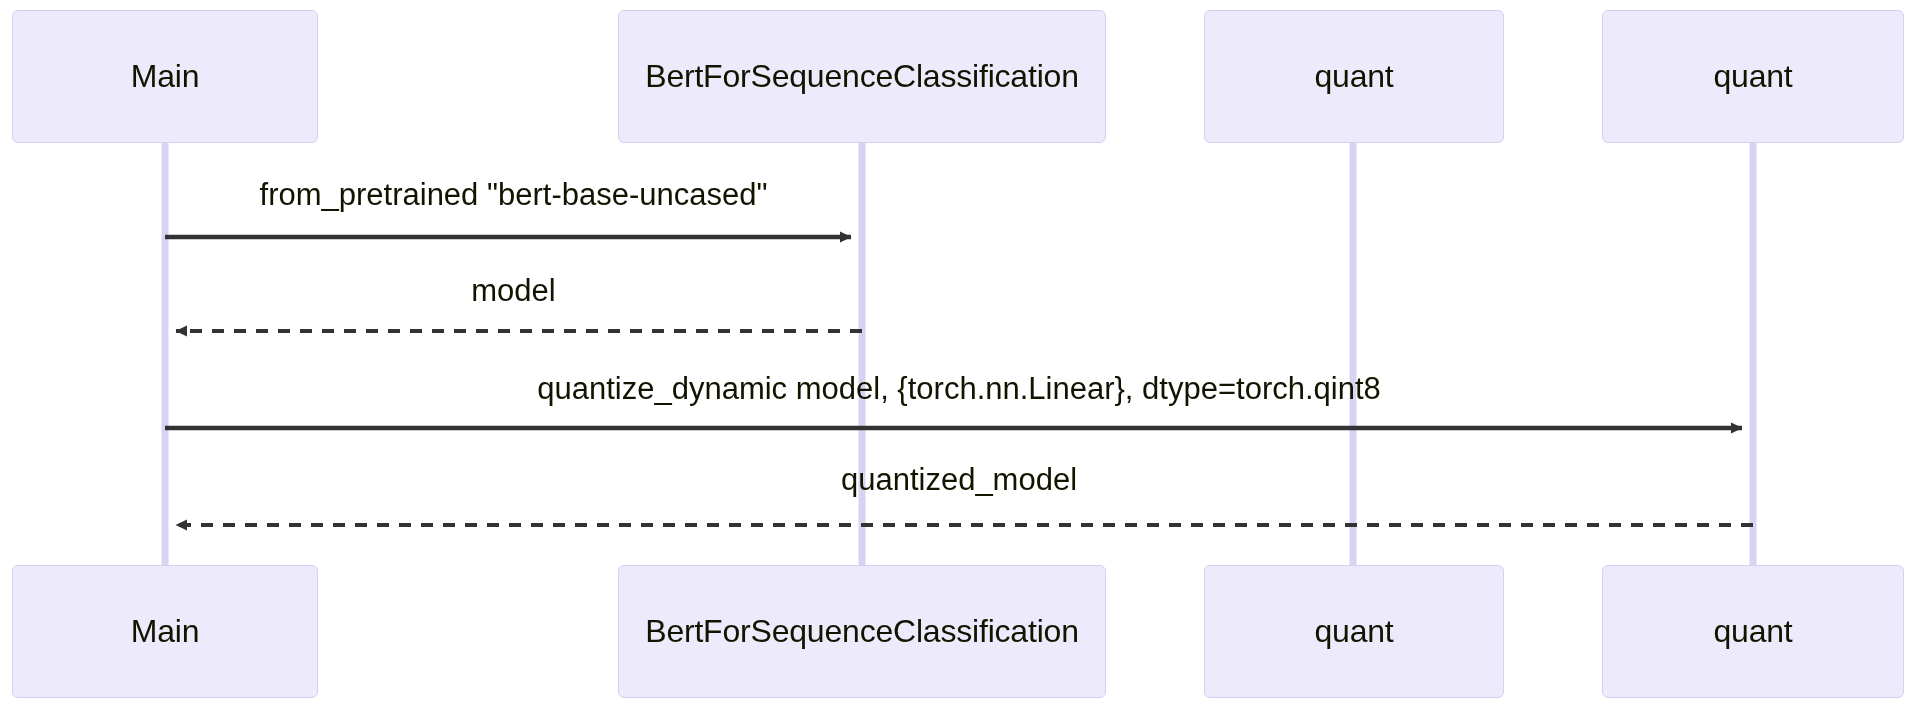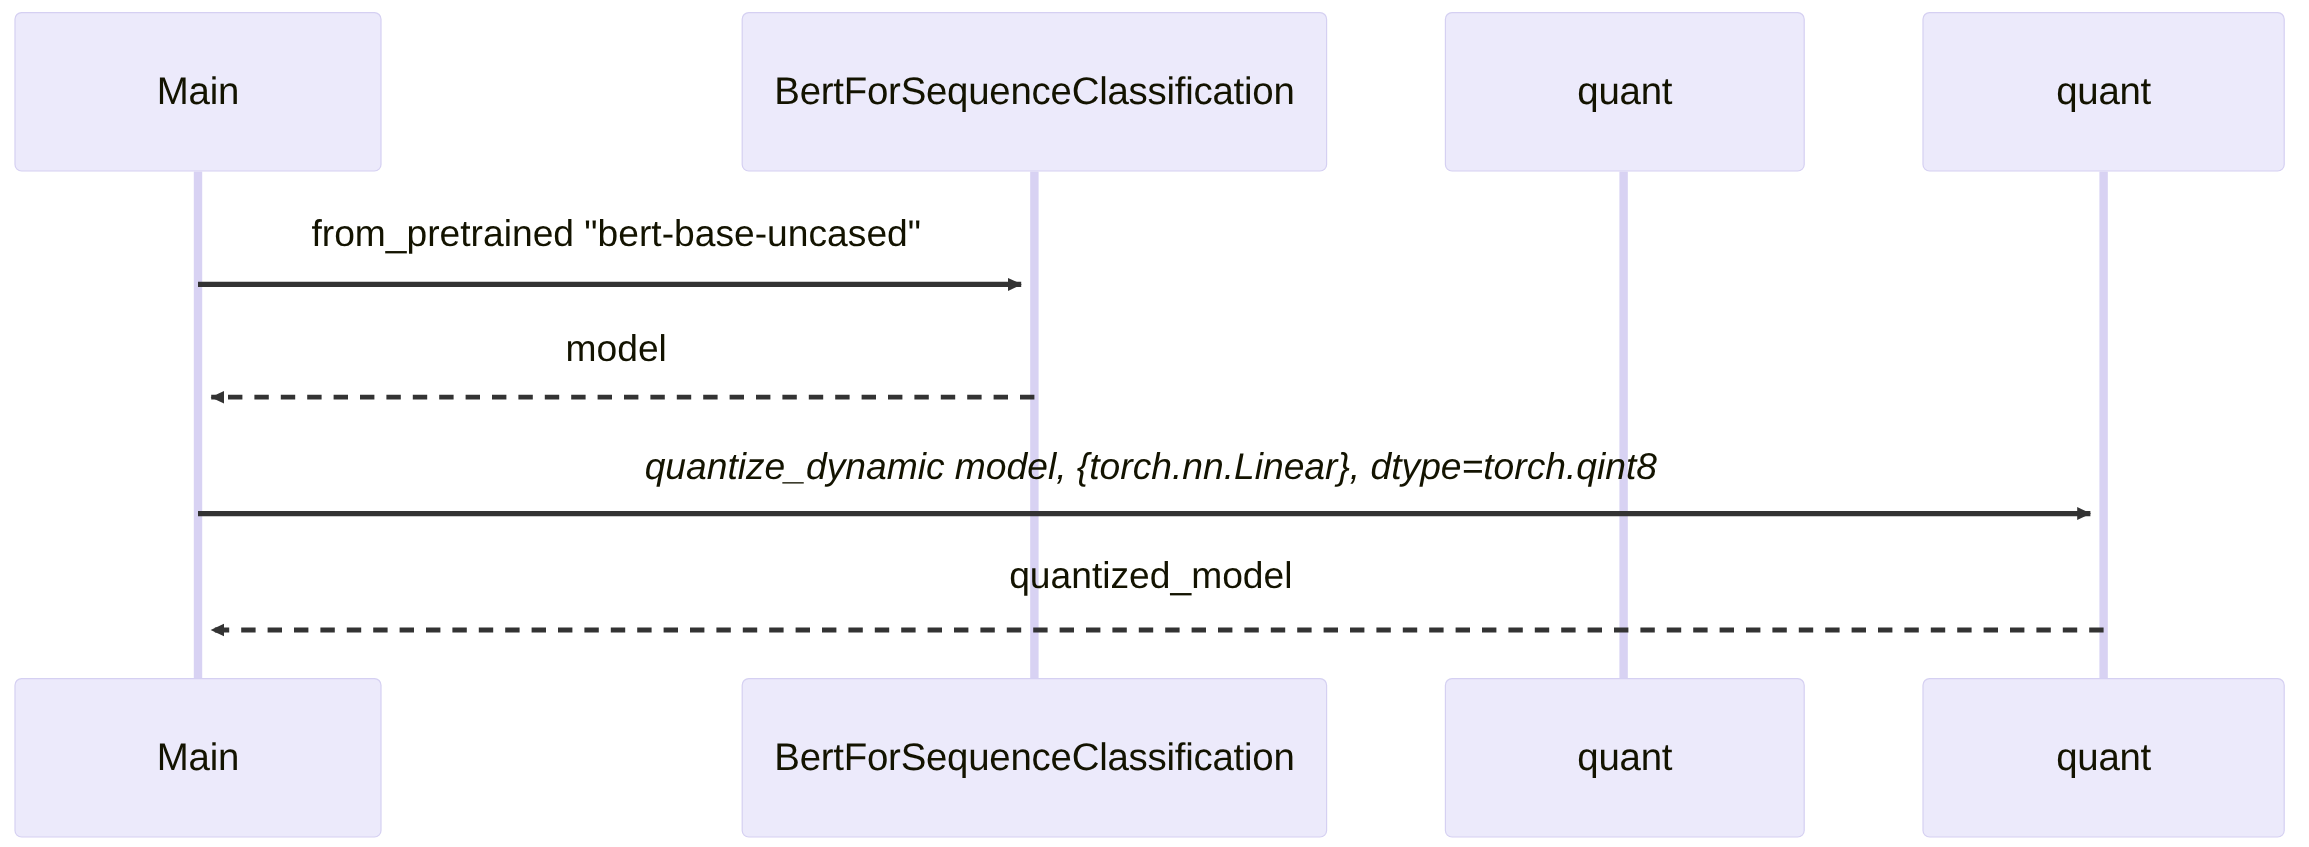--- a/index.html
+++ b/index.html
@@ -101,17 +101,17 @@
         <span class="participant-label">quant</span>
       </div>
       <div class="participant-box" style="left: 1602px; top: 565px; width: 302px; height: 133px;">
         <span class="participant-label">quant</span>
       </div>
     </div>
 
   <div id="message-labels">
       <div class="msg-label" style="left: 513.5px; top: 177px;">from_pretrained "bert-base-uncased"</div>
       <div class="msg-label" style="left: 513.5px; top: 273px; text-align: center;">model</div>
-      <div class="msg-label" style="left: 959px; top: 371px; font-style: italic;">quantize_dynamic model, {torch.nn.Linear}, dtype=torch.qint8</div>
+      <div class="msg-label" style="left: 959px; top: 371px;">quantize_dynamic model, {torch.nn.Linear}, dtype=torch.qint8</div>
       <div class="msg-label" style="left: 959px; top: 462px;">quantized_model</div>
     </div>
 
 </div>
 
 </body></html>

